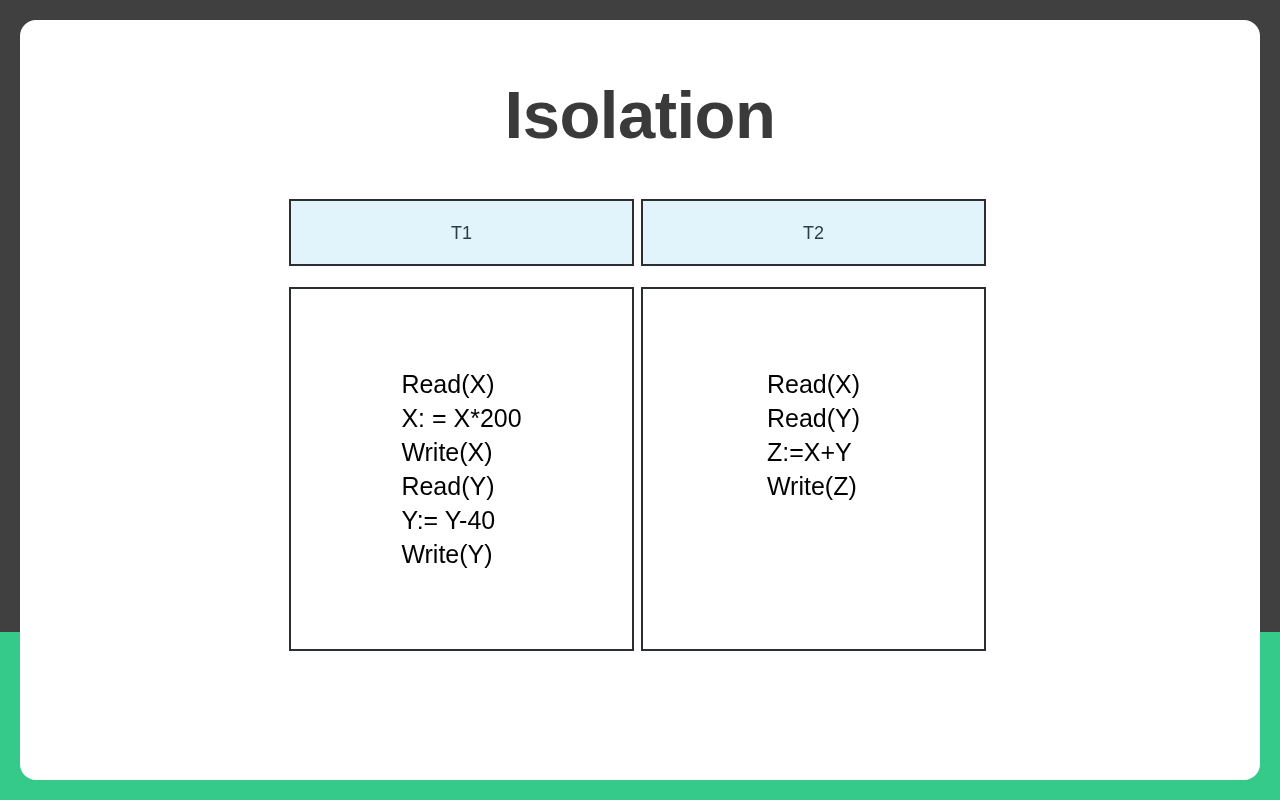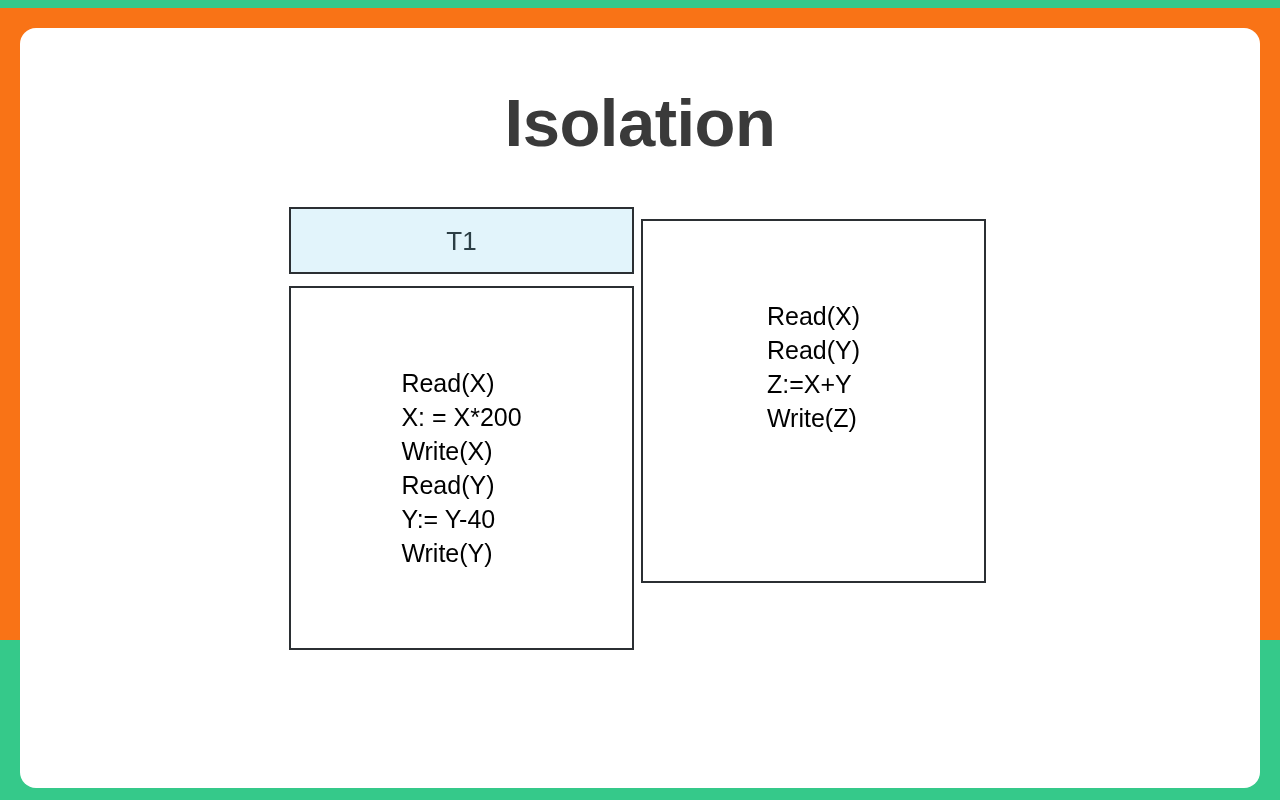--- a/index.html
+++ b/index.html
@@ -10,24 +10,24 @@
     width: 1280px;
     height: 800px;
     background: #35c98a;
     font-family: "Liberation Sans", sans-serif;
     overflow: hidden;
   }
 
   #slide-frame {
     position: absolute;
     left: 0;
-    top: 8px;
+    top: 0;
     width: 1280px;
     height: 632px;
-    background: #f97316;
+    background: #404040;
   }
 
   #slide-card {
     position: absolute;
     left: 20px;
     top: 20px;
     width: 1240px;
     height: 760px;
     background: #ffffff;
     border-radius: 16px;
@@ -70,29 +70,29 @@
     height: 67px;
     box-sizing: border-box;
     border: 2px solid #2b2f33;
     background: #e2f4fb;
     display: flex;
     align-items: center;
     justify-content: center;
   }
 
   .column-header-label {
-    font-size: 26px;
+    font-size: 18px;
     font-weight: 400;
     color: #2c3e45;
     line-height: 30px;
   }
 
   .column-body {
     position: relative;
-    margin-top: 12px;
+    margin-top: 21px;
     height: 364px;
     box-sizing: border-box;
     border: 2px solid #2b2f33;
     background: #ffffff;
     display: flex;
     align-items: flex-start;
     justify-content: center;
   }
 
   .column-steps {
@@ -129,20 +129,23 @@
             <div class="step-line">X: = X*200</div>
             <div class="step-line">Write(X)</div>
             <div class="step-line">Read(Y)</div>
             <div class="step-line">Y:= Y-40</div>
             <div class="step-line">Write(Y)</div>
           </div>
         </div>
       </div>
 
       <div class="table-column col-t2">
+        <div class="column-header">
+          <span class="column-header-label">T2</span>
+        </div>
         <div class="column-body">
           <div class="column-steps">
             <div class="step-line">Read(X)</div>
             <div class="step-line">Read(Y)</div>
             <div class="step-line">Z:=X+Y</div>
             <div class="step-line">Write(Z)</div>
           </div>
         </div>
       </div>
 

